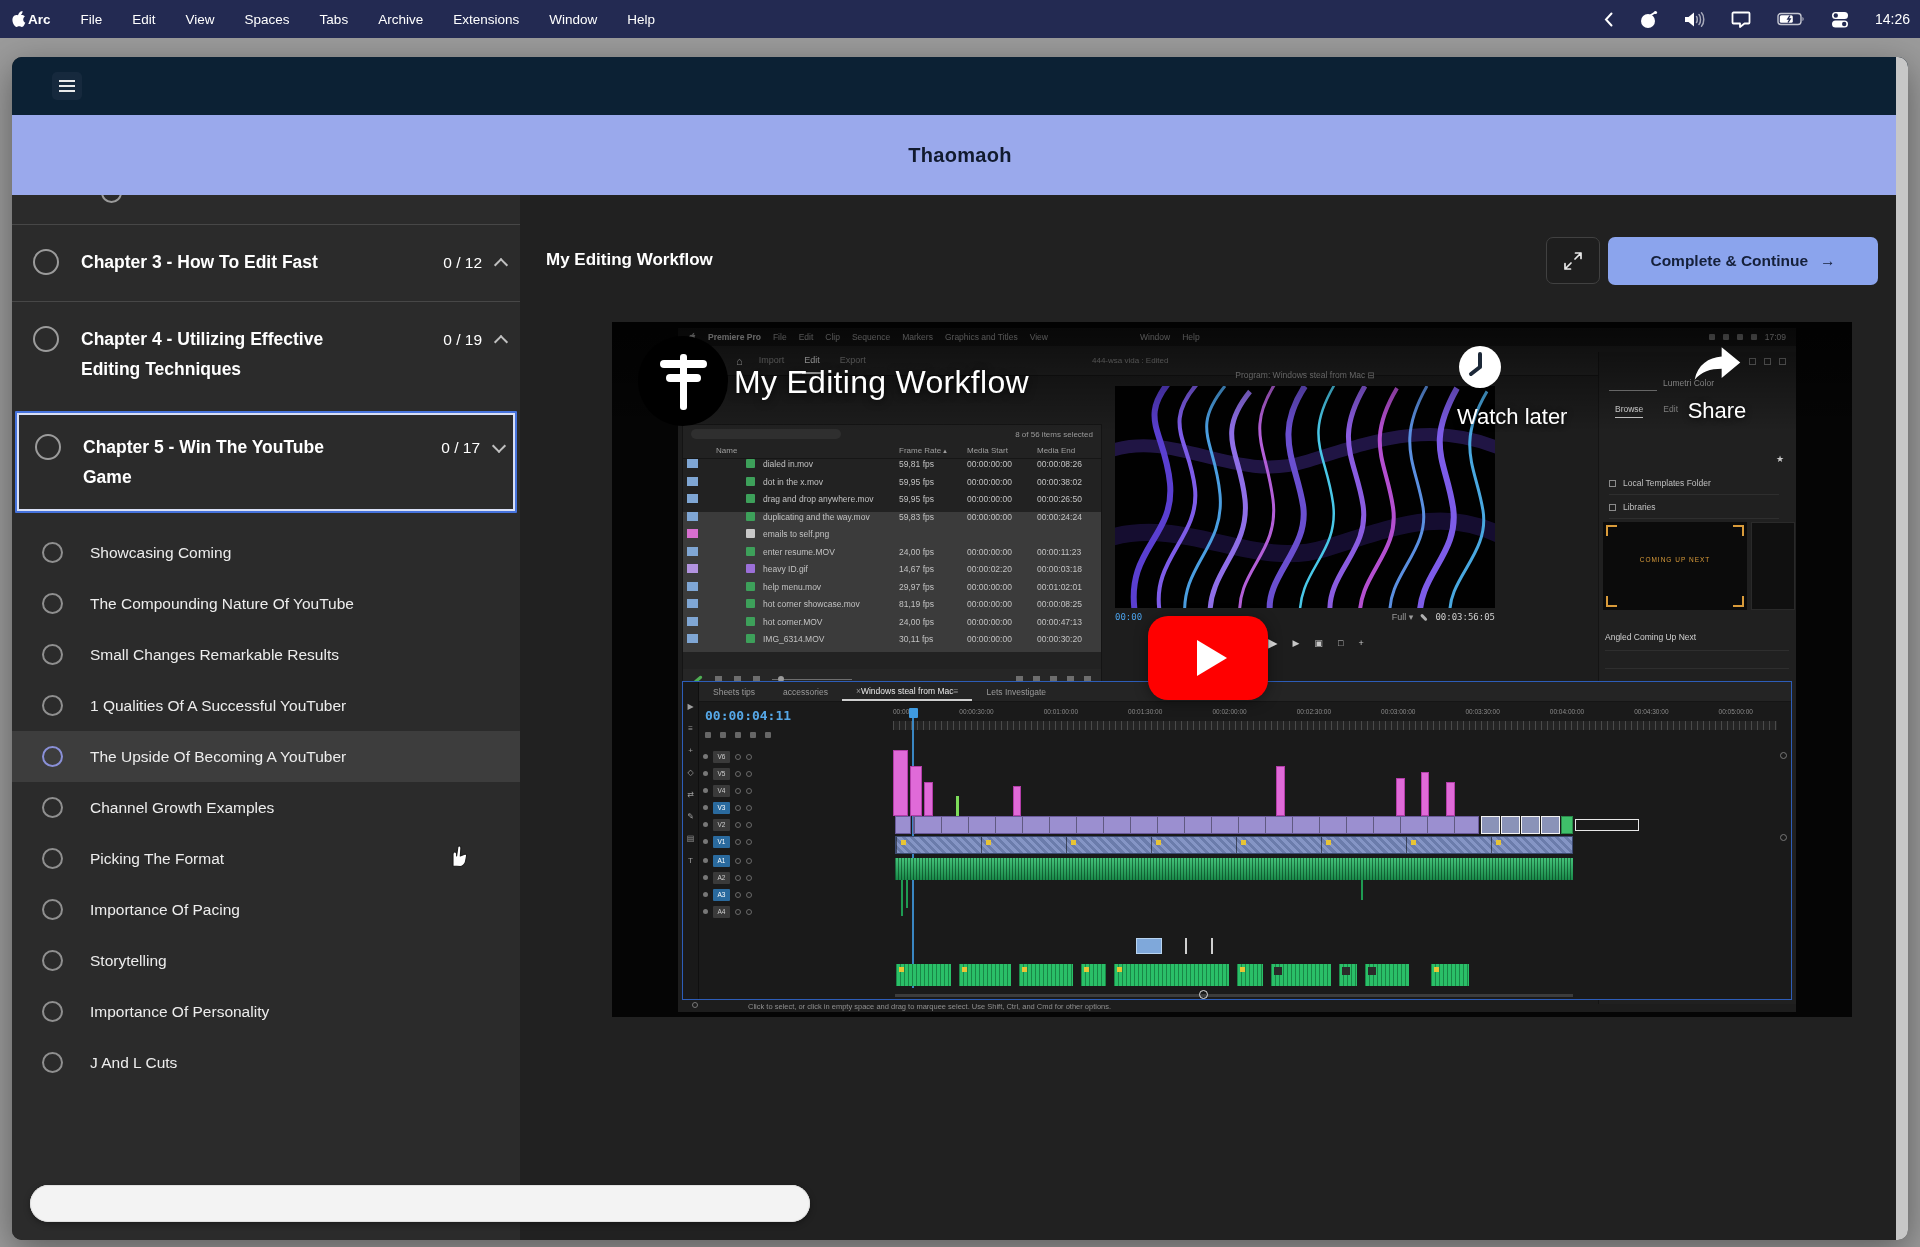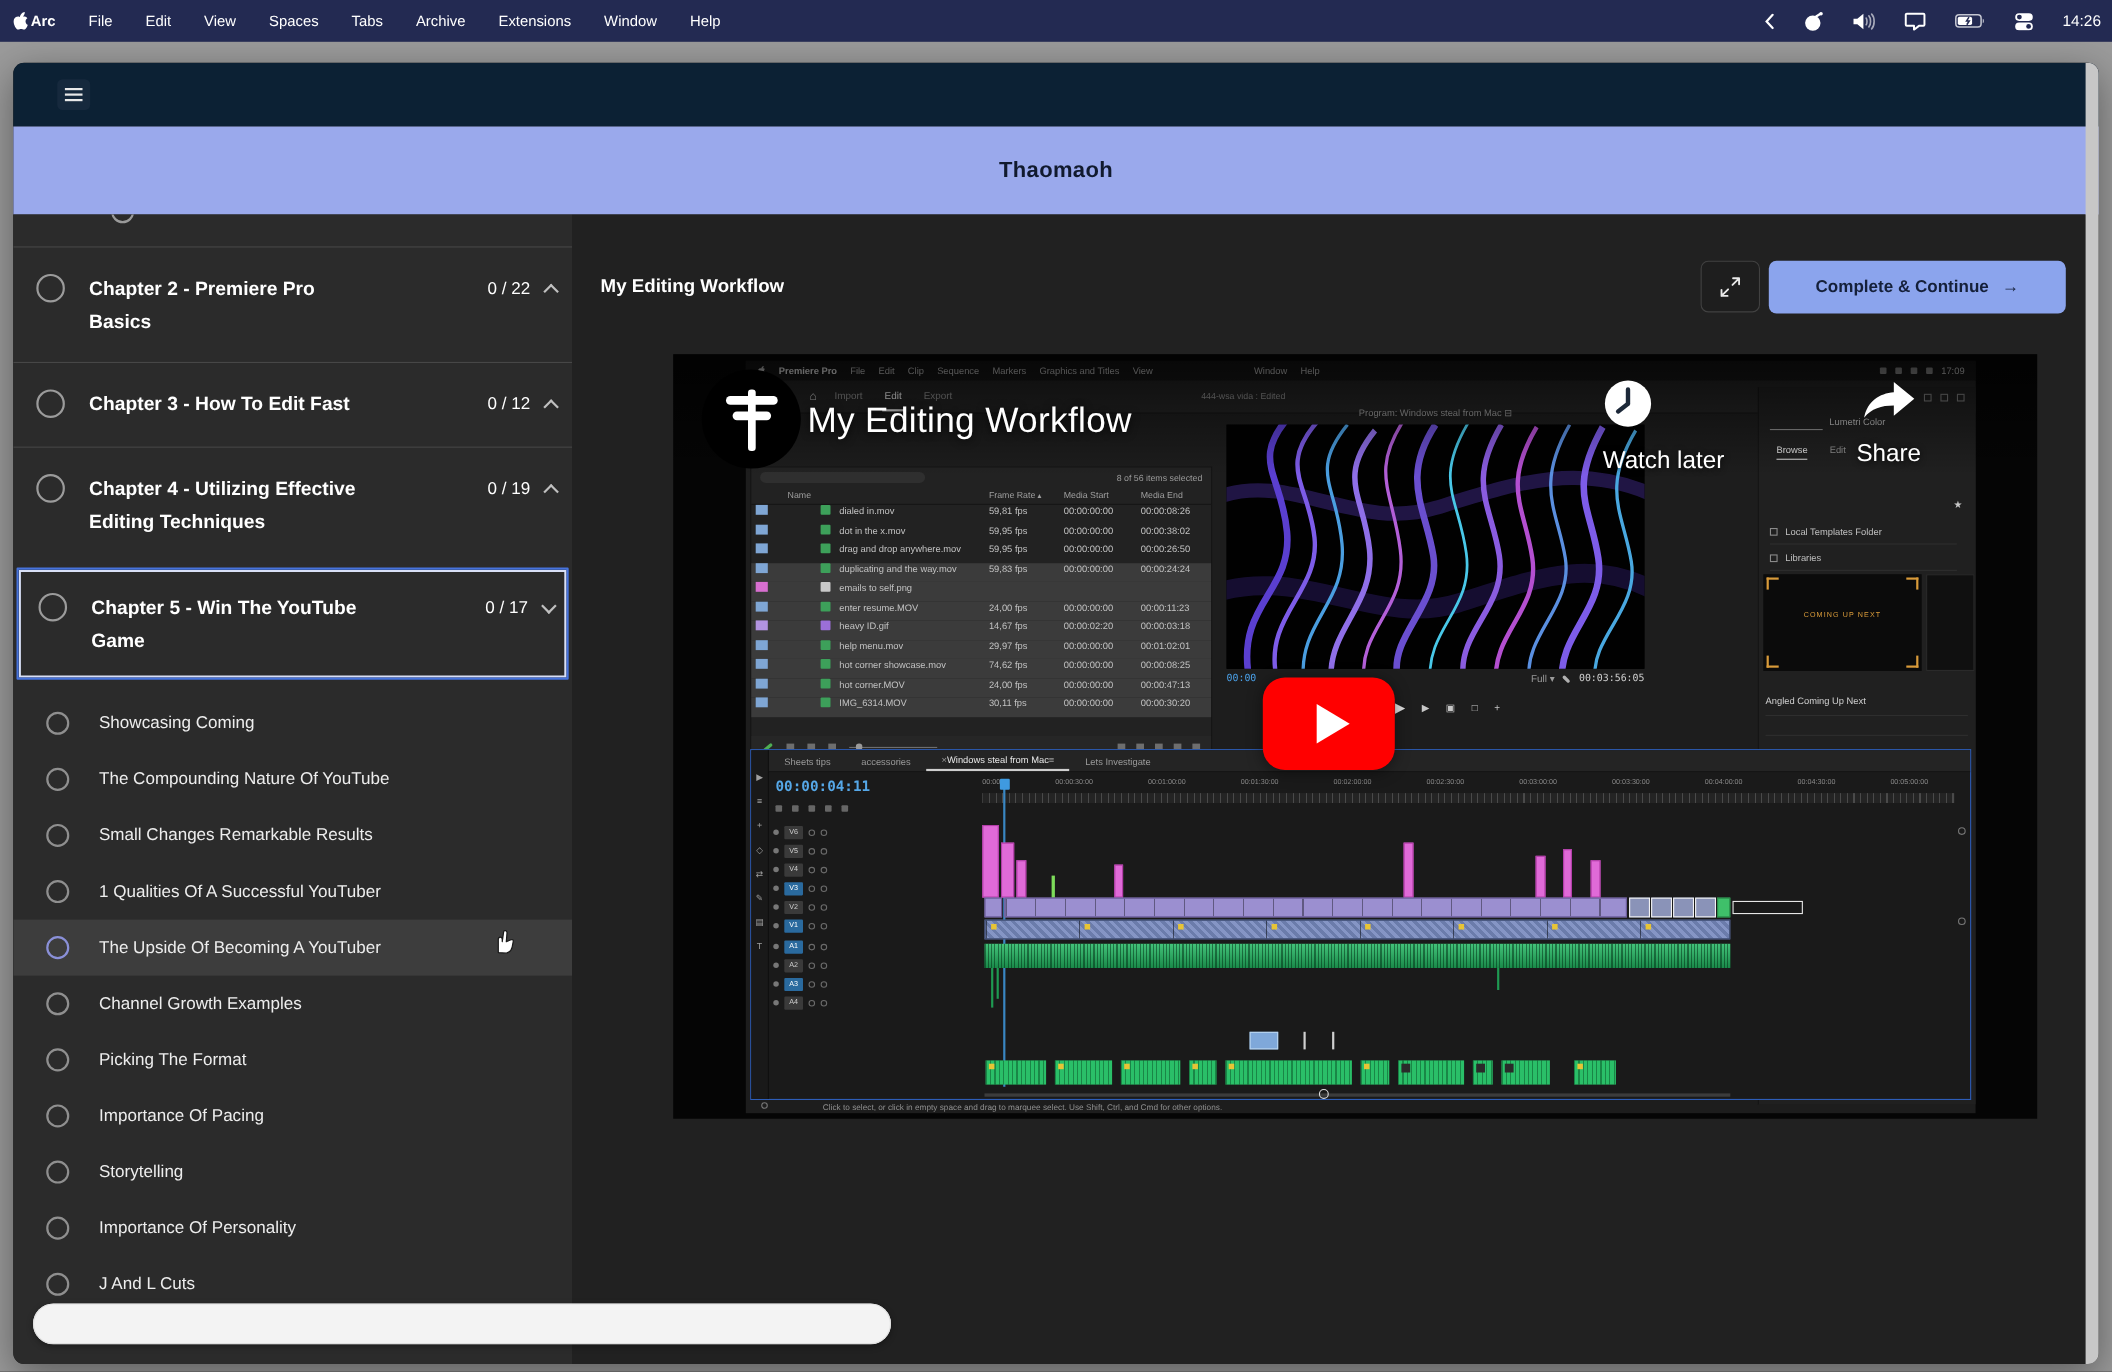--- a/index.html
+++ b/index.html
@@ -251,27 +251,20 @@
         <i></i>
       </div>
   </div>
   <div class="banner">
     <span>Thaomaoh</span>
   </div>
 
   <aside class="sidebar">
     <div class="peek-circle"></div>
     <div class="chapters">
-      <div class="chapter">
-          <span class="ch-circle"></span>
-          <span class="ch-title">Chapter 2 - Premiere Pro
-Basics</span>
-          <span class="ch-count">0 / 22</span>
-          <span class="chev"></span>
-        </div>
         <div class="chapter">
           <span class="ch-circle"></span>
           <span class="ch-title">Chapter 3 - How To Edit Fast</span>
           <span class="ch-count">0 / 12</span>
           <span class="chev"></span>
         </div>
         <div class="chapter">
           <span class="ch-circle"></span>
           <span class="ch-title">Chapter 4 - Utilizing Effective
 Editing Techniques</span>
@@ -465,21 +458,21 @@
                 <span class="ficon"></span>
                 <span class="bname">help menu.mov</span>
                 <span class="bfps">29,97 fps</span>
                 <span class="bstart">00:00:00:00</span>
                 <span class="bend">00:01:02:01</span>
               </div>
               <div class="bin-row selected">
                 <span class="thumb"></span>
                 <span class="ficon"></span>
                 <span class="bname">hot corner showcase.mov</span>
-                <span class="bfps">74,62 fps</span>
+                <span class="bfps">81,19 fps</span>
                 <span class="bstart">00:00:00:00</span>
                 <span class="bend">00:00:08:25</span>
               </div>
               <div class="bin-row selected">
                 <span class="thumb"></span>
                 <span class="ficon"></span>
                 <span class="bname">hot corner.MOV</span>
                 <span class="bfps">24,00 fps</span>
                 <span class="bstart">00:00:00:00</span>
                 <span class="bend">00:00:47:13</span>

